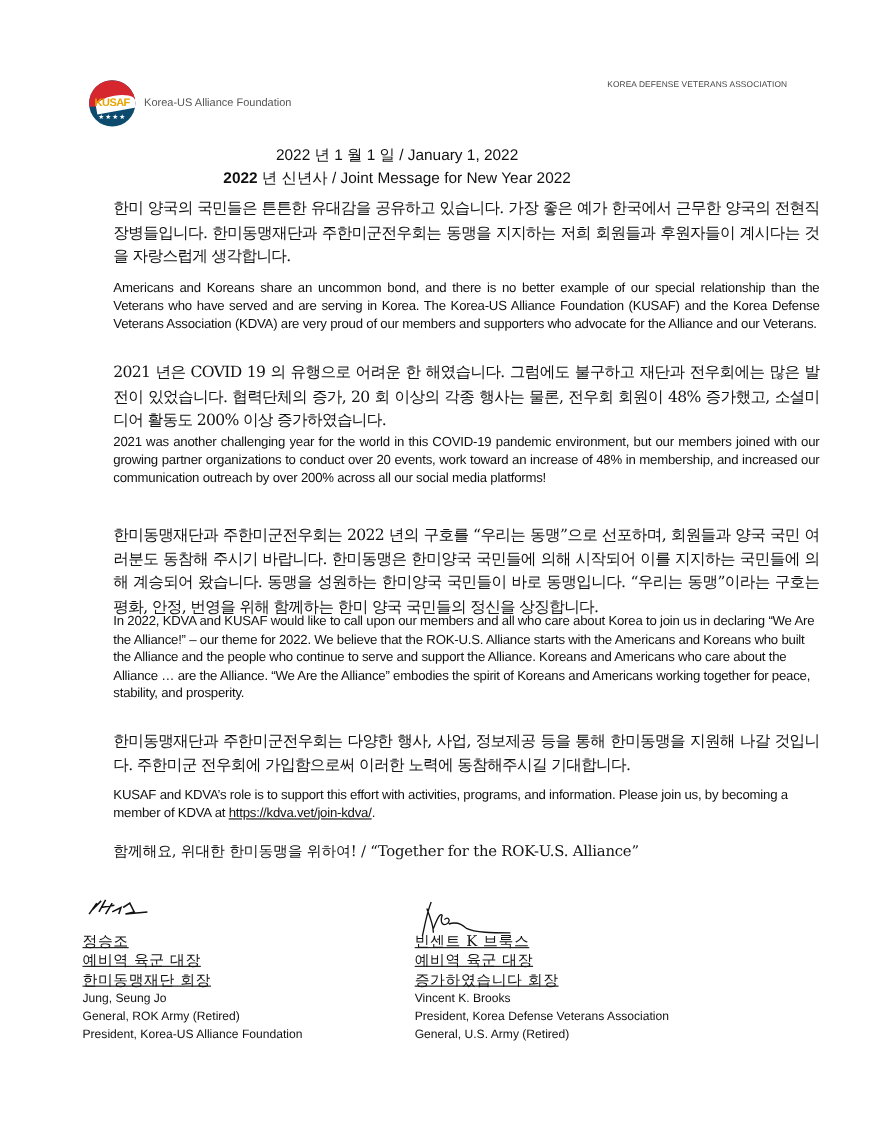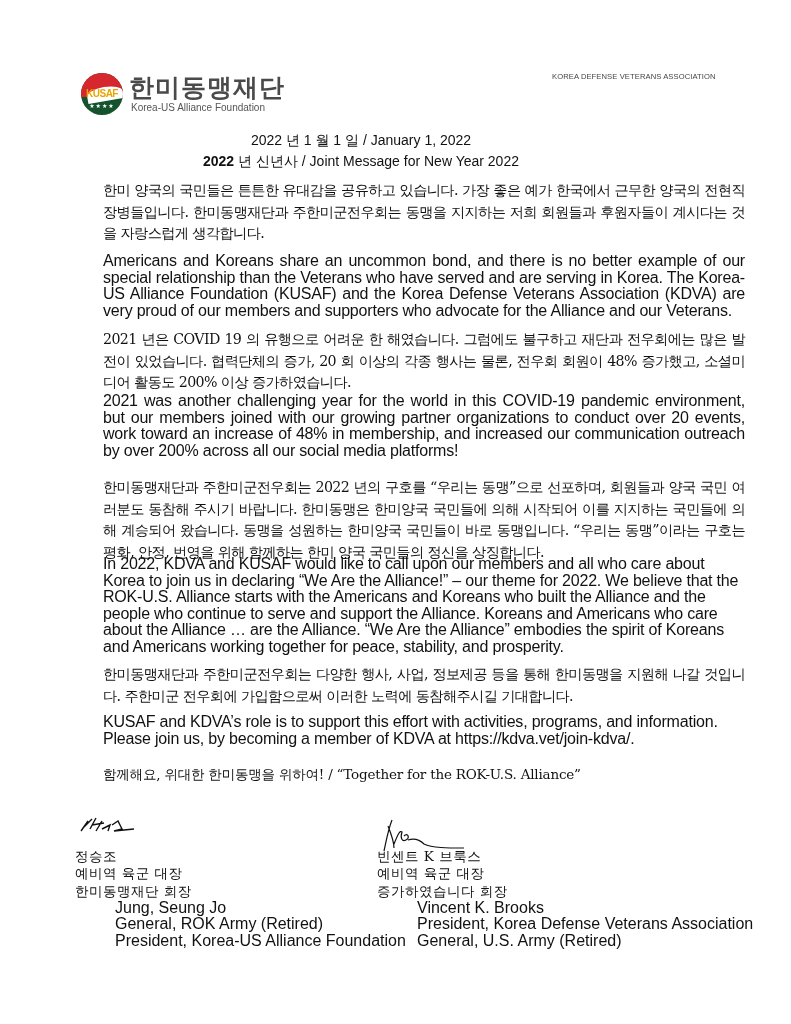--- a/index.html
+++ b/index.html
@@ -1,21 +1,21 @@
 <!DOCTYPE html>
 <html><head>
 <meta charset="utf-8">
 <style>
   html, body { margin: 0; padding: 0; background: #ffffff; }
   body { width: 791px; height: 1024px; position: relative; overflow: hidden; color: #111; font-family: "Liberation Sans", sans-serif; }
   .page { position: absolute; left: 0; top: 0; width: 791px; height: 1024px; }
 
   
   .logo-left { position: absolute; left: 81px; top: 73px; display: flex; align-items: center; }
-  .kusaf-emblem { width: 42px; height: 42px; border-radius: 50%; position: relative; overflow: hidden; background: #14532d; }
+  .kusaf-emblem { width: 42px; height: 42px; border-radius: 50%; position: relative; overflow: hidden; background: #0c4a6e; }
   .kusaf-emblem .top { position: absolute; left: 0; top: 0; width: 42px; height: 24px; background: #d6262e; }
   .kusaf-emblem .white { position: absolute; left: 6px; top: 14px; width: 36px; height: 14px; background: #fff; border-radius: 50% 50% 0 0; transform: rotate(-10deg); }
   .kusaf-emblem .txt { position: absolute; left: 0; top: 15px; width: 42px; text-align: center; font-size: 10px; font-weight: bold; color: #e8a400; letter-spacing: -0.5px; }
   .kusaf-emblem .stars { position: absolute; left: 0; top: 29px; width: 42px; text-align: center; font-size: 6px; color: #fff; letter-spacing: 1px; }
   .kusaf-text { margin-left: 6px; }
   .kusaf-ko { font-family: "DejaVu Sans", sans-serif; font-size: 25px; font-weight: bold; color: #4a4a4a; letter-spacing: 1px; line-height: 28px; }
   .kusaf-en { font-size: 10px; font-weight: normal; color: #555; line-height: 12px; margin-left: 2px; }
 
   .logo-right { position: absolute; left: 540px; top: 66px; width: 170px; }
   .kdva-row { display: flex; align-items: center; }
@@ -26,46 +26,45 @@
   .kdva-sub { font-size: 7.6px; font-weight: normal; color: #444; margin-top: 6px; letter-spacing: 0.1px; white-space: nowrap; padding-left: 12px; }
 
   
   .title-block { position: absolute; left: 0; top: 130px; width: 722px; text-align: center; font-size: 14px; line-height: 21px; }
   .title-block .b { font-weight: bold; }
   .ko { font-family: "DejaVu Serif", serif; }
 
   
   .para { position: absolute; left: 75px; width: 642px; text-align: justify; margin-left: 28px; }
   .para.ko { font-size: 14.2px; line-height: 21.5px; letter-spacing: -0.6px; }
-  .para.en { font-family: "Liberation Sans", sans-serif; font-size: 16px; line-height: 16.5px; letter-spacing: -0.2px; }
+  .para.en { font-family: "Liberation Sans", sans-serif; font-size: 12px; line-height: 16.5px; letter-spacing: -0.2px; }
   .para.left { text-align: left; }
-  .link { color: #111; }
+  .link { text-decoration: underline; color: #111; }
 
   
   .sig { position: absolute; font-size: 13.5px; line-height: 17px; }
-  .sig .ko-line { font-family: "DejaVu Serif", serif; font-size: 13.5px; line-height: 17.3px; letter-spacing: 0.5px; }
-  .sig .en-line { font-family: "Liberation Sans", sans-serif; font-size: 16px; line-height: 16.5px; margin-left: 40px; }
+  .sig .ko-line { font-family: "DejaVu Serif", serif; font-size: 13.5px; line-height: 17.3px; letter-spacing: 0.5px; text-decoration: underline; }
+  .sig .en-line { font-family: "Liberation Sans", sans-serif; font-size: 11px; line-height: 16.5px; }
   .sig-left { left: 75px; top: 848px; }
   .sig-right { left: 377px; top: 848px; }
   .scribble { position: absolute; }
 </style>
 </head>
 <body>
 
 <div class="page">
 
   <div class="logo-left">
     <div class="kusaf-emblem">
       <div class="top"></div>
       <div class="white"></div>
       <div class="txt">KUSAF</div>
       <div class="stars">★★★★</div>
     </div>
     <div class="kusaf-text">
-      <div class="kusaf-ko">한미동맹재단</div>
       <div class="kusaf-en">Korea-US Alliance Foundation</div>
     </div>
   </div>
 
   <div class="logo-right">
     <div class="kdva-sub">KOREA DEFENSE VETERANS ASSOCIATION</div>
   </div>
 
   <div class="title-block">
     <div>2022 년 1 월 1 일 / January 1, 2022</div>

